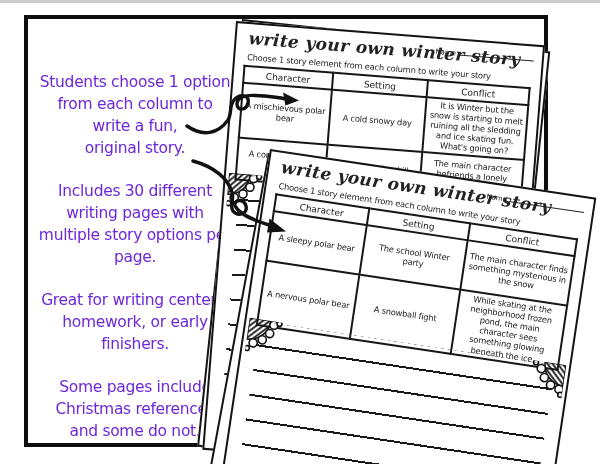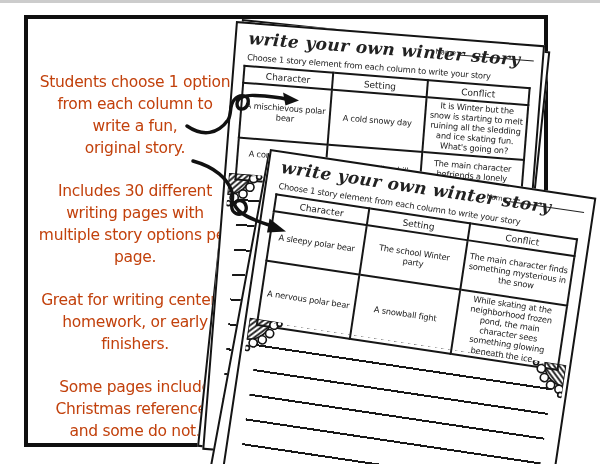--- a/index.html
+++ b/index.html
@@ -5,21 +5,21 @@
   html,body{margin:0;padding:0;background:#fff;}
   .canvas{position:relative;width:600px;height:464px;background:#fff;overflow:hidden;
           font-family:"DejaVu Sans",sans-serif;border-top:3px solid #cccccc;box-sizing:border-box;}
 
   
   .frame{position:absolute;left:24px;top:12px;width:524px;height:432px;
          border:4px solid #0f0f0f;z-index:1;box-sizing:border-box;}
 
   
   .left-text{position:absolute;left:28px;top:68px;width:214px;z-index:2;text-align:center;
-             color:#c2410c;font-size:15.5px;line-height:1.42;letter-spacing:-0.3px;}
+             color:#6d28d9;font-size:15.5px;line-height:1.42;letter-spacing:-0.3px;}
   .left-text p{margin:0 0 21px;white-space:pre-line;}
 
   
   .sheet{position:absolute;background:#fff;border:2.5px solid #141414;
          transform-origin:top left;box-sizing:border-box;}
   .back-under{left:242px;top:16px;width:310px;height:430px;transform:rotate(6deg);z-index:2;}
   .sheet.back{left:236px;top:18px;width:310px;height:430px;transform:rotate(4.5deg);z-index:3;}
   .front-under{left:268px;top:150px;width:330px;height:436px;transform:rotate(10.5deg);z-index:4;}
   .sheet.front{left:270px;top:146px;width:330px;height:436px;transform:rotate(8.5deg);z-index:5;}
 

